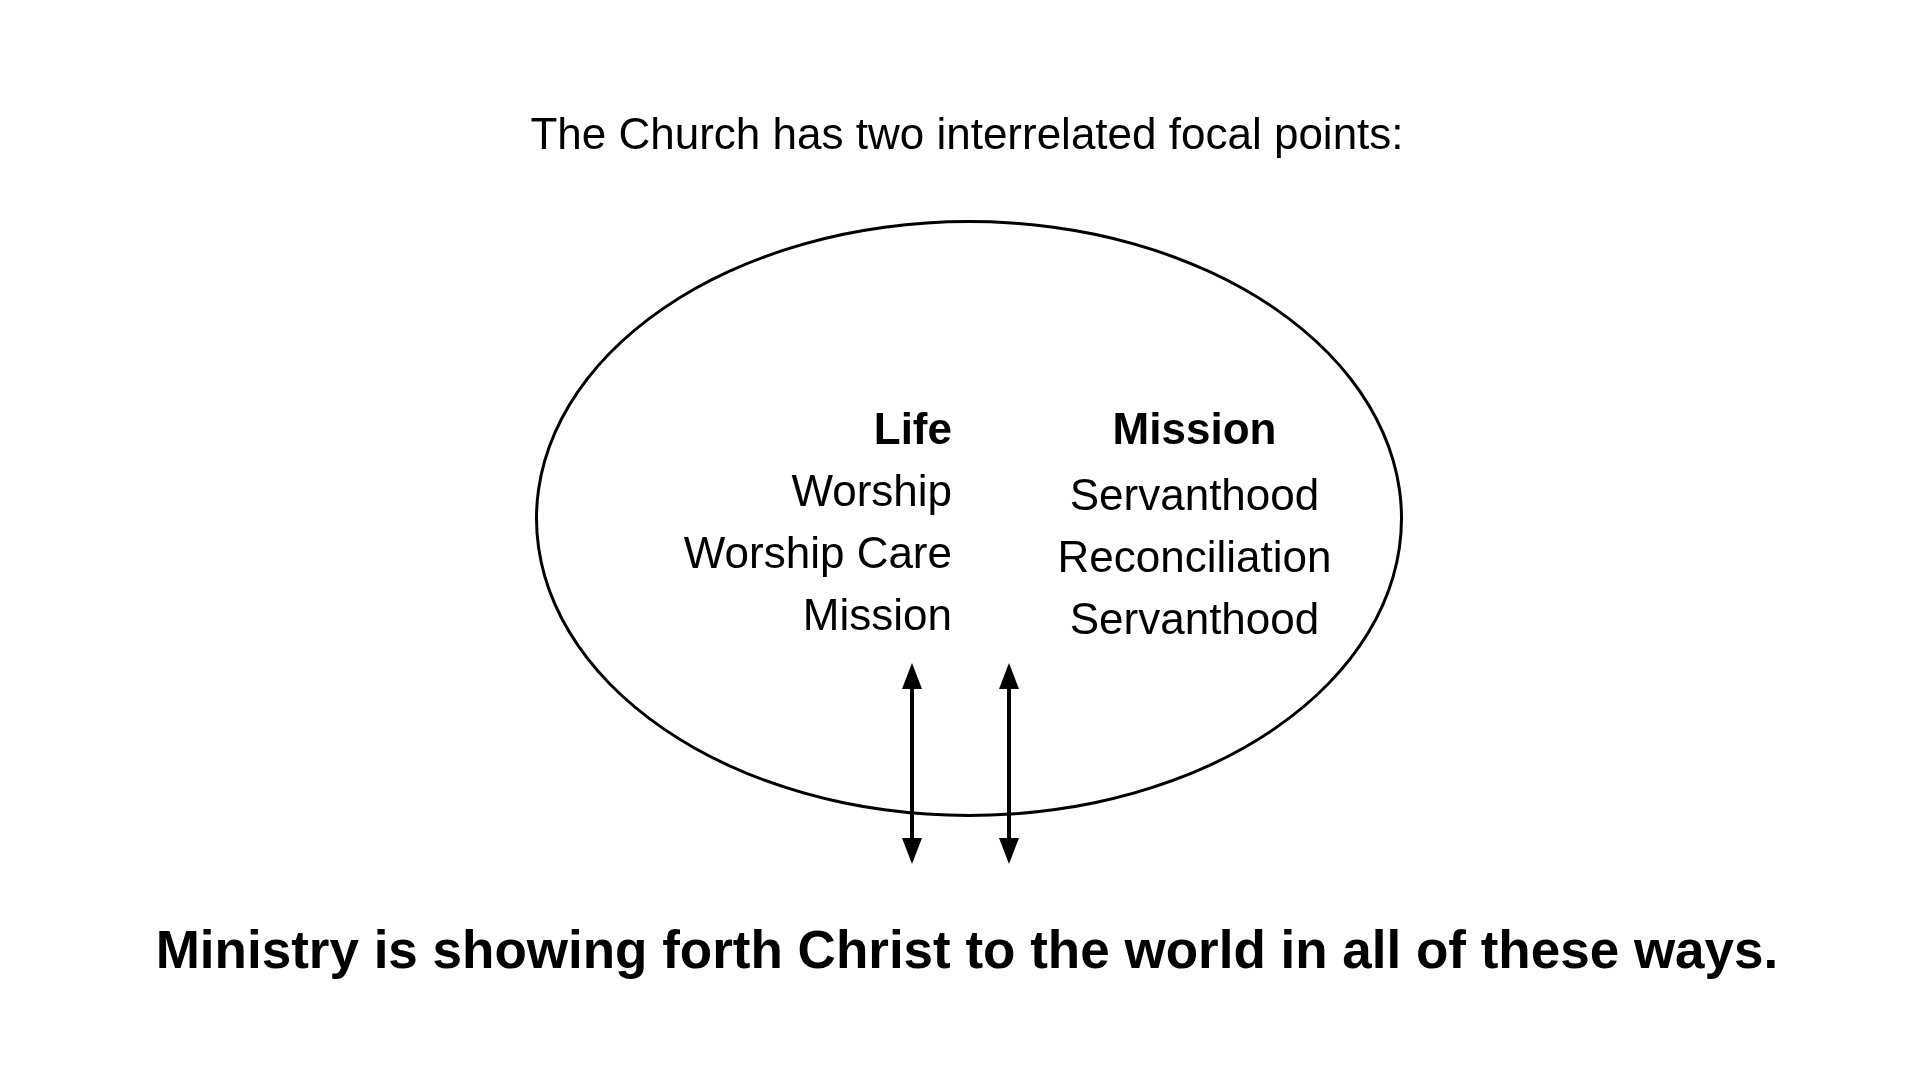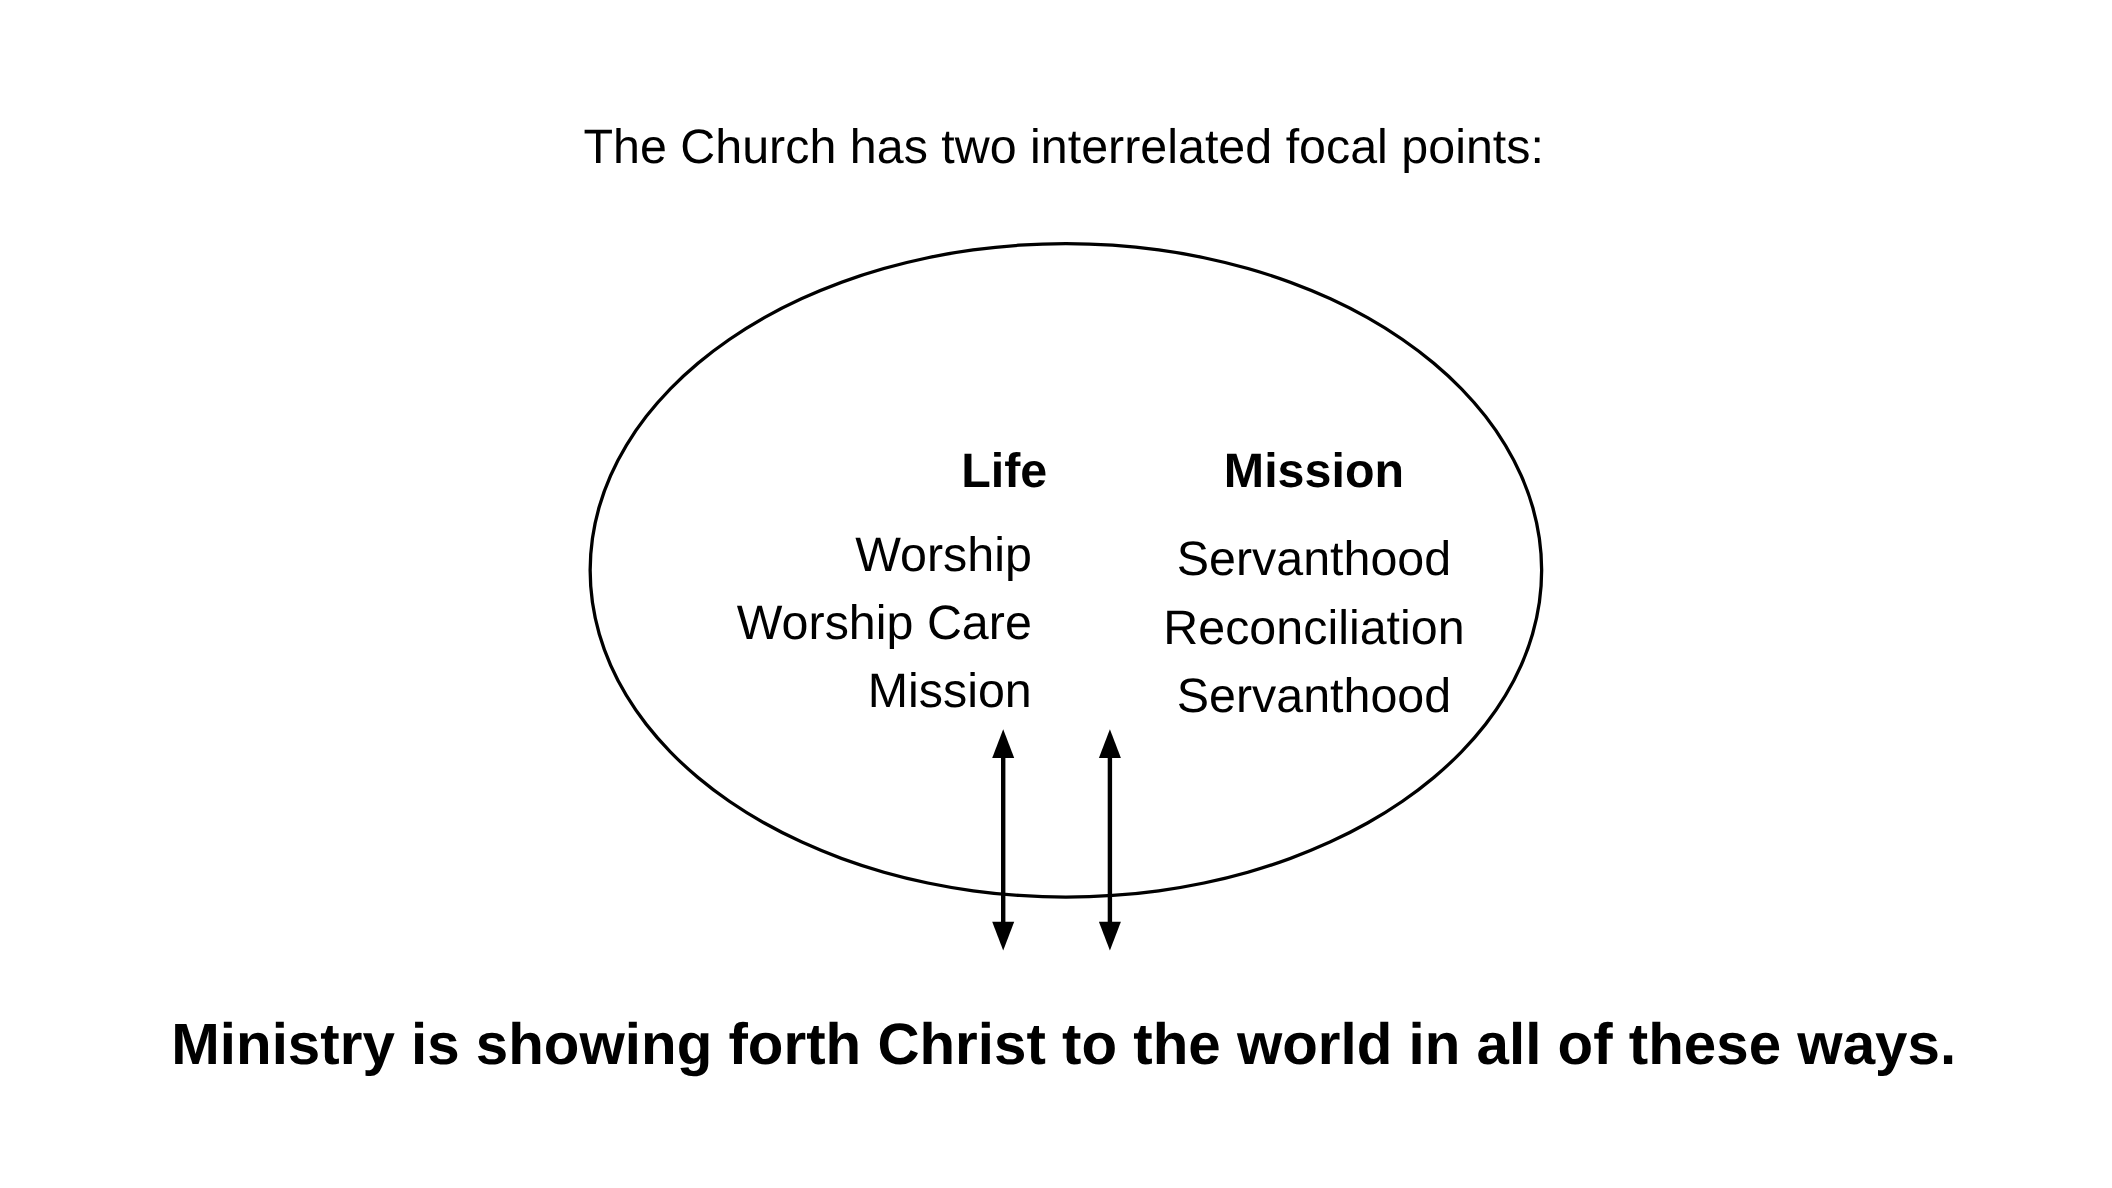--- a/index.html
+++ b/index.html
@@ -56,21 +56,21 @@
   .col {
     font-size: 44px;
     line-height: 62px;
     white-space: nowrap;
   }
   .col-left  { flex: 1 1 0; text-align: right; }
   .col-right { flex: 1 1 0; text-align: center; }
   .col-header { font-weight: 700; }
   .col ul {
     list-style: none;
-    margin: 14px;
+    margin: 0;
     padding: 0;
   }
   .col-right ul {
     position: relative;
     top: 4px;
   }
   .arrows {
     position: absolute;
     left: 880px;
     top: 655px;

